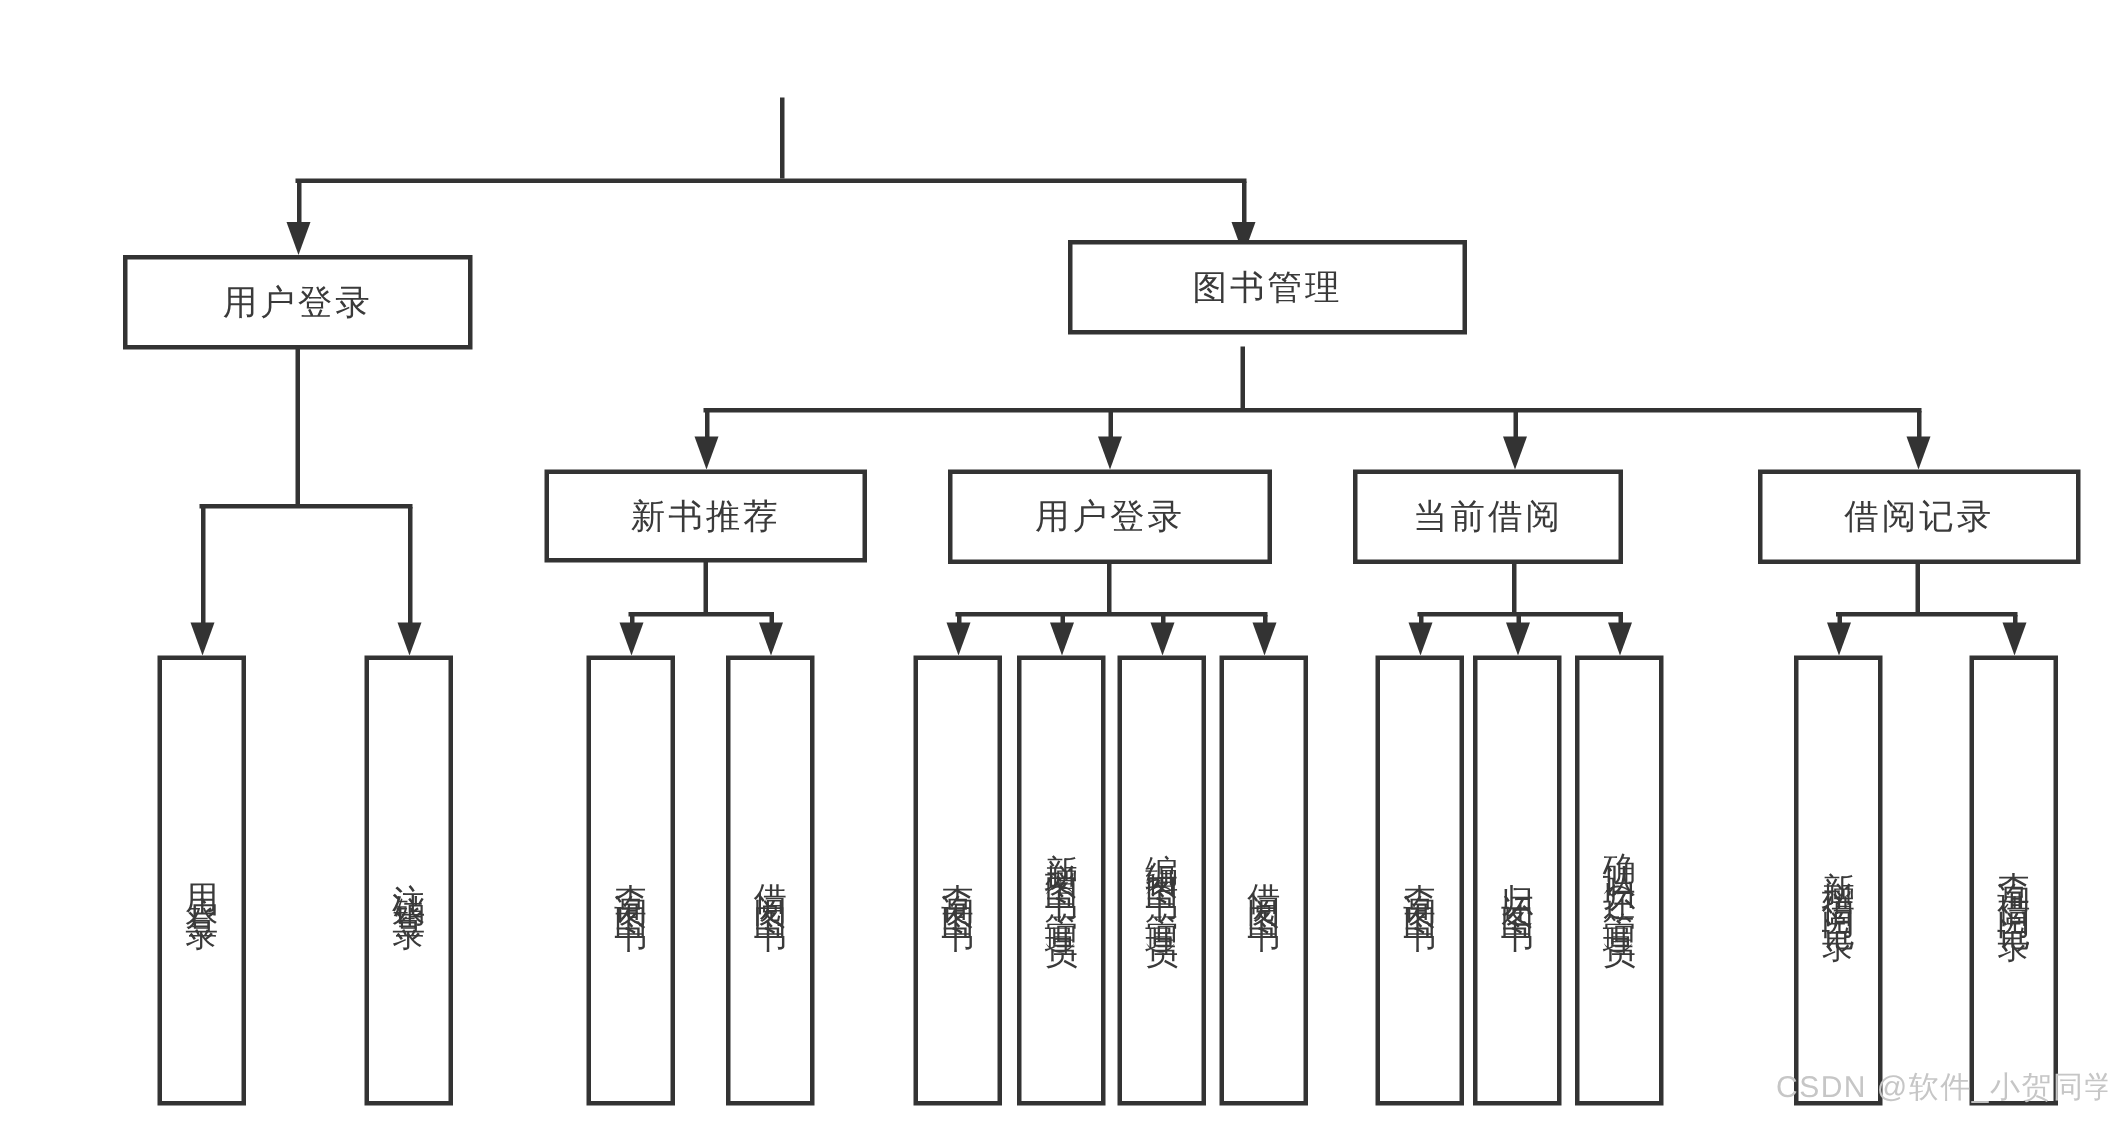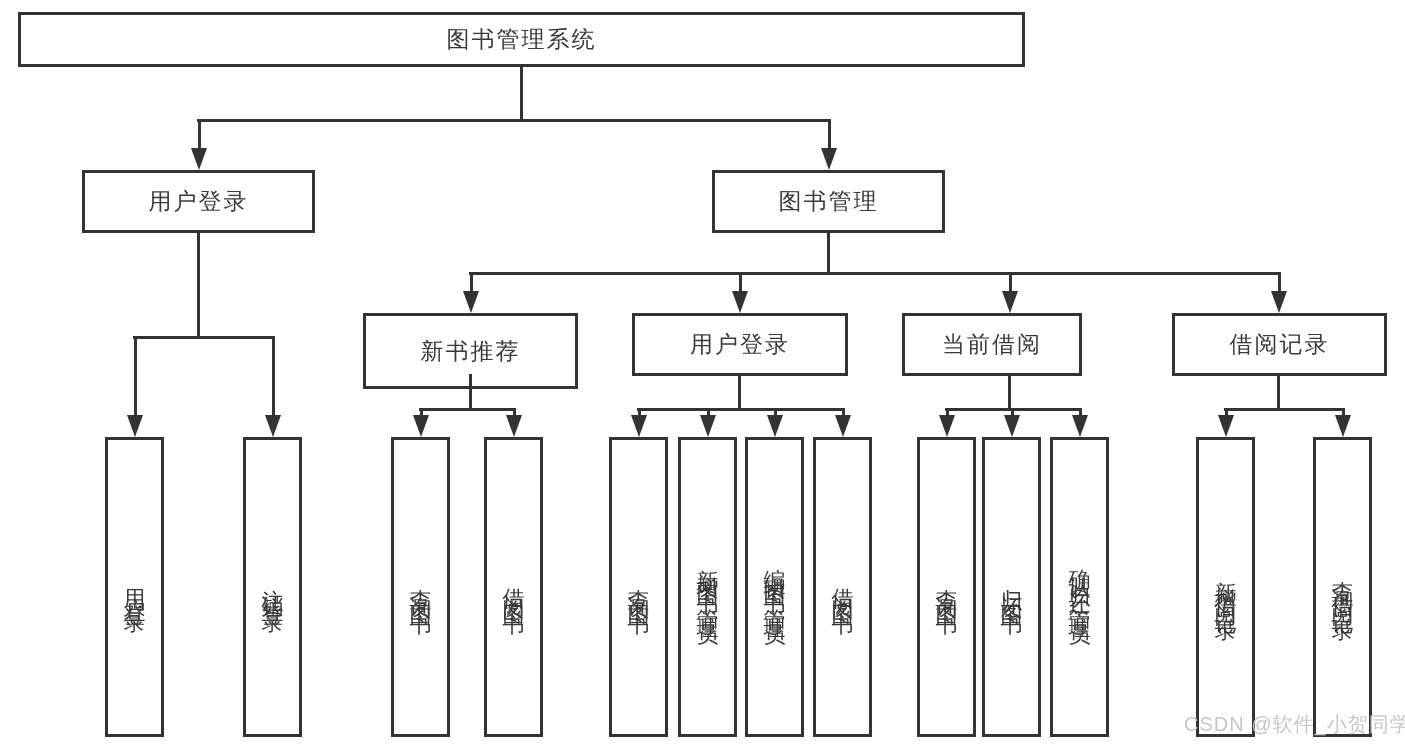--- a/index.html
+++ b/index.html
@@ -41,43 +41,42 @@
   .watermark{
     position:absolute;left:1184px;top:711px;z-index:5;
     font-size:20px;color:var(--watermark);white-space:nowrap;letter-spacing:1px;
   }
 </style>
 </head>
 <body>
 
 <div class="canvas">
 
-  <div class="node h" style="left:18px;top:12px;width:1007px;height:55px">图书管理系统</div>
 
   <div class="vline" style="left:520px;top:65px;width:3px;height:54px"></div>
   <div class="hline" style="left:197px;top:119px;width:634px;height:3px"></div>
   <div class="arrow" style="left:191px;top:121px;height:49px"></div>
   <div class="arrow" style="left:821px;top:121px;height:49px"></div>
 
   <div class="node h" style="left:82px;top:170px;width:233px;height:63px">用户登录</div>
-  <div class="node h" style="left:712px;top:170px;width:233px;height:63px">图书管理</div>
+  <div class="node h" style="left:712px;top:160px;width:266px;height:63px">图书管理</div>
 
   <div class="vline" style="left:197px;top:231px;width:3px;height:107px"></div>
   <div class="hline" style="left:133px;top:336px;width:142px;height:3px"></div>
   <div class="arrow" style="left:127px;top:338px;height:99px"></div>
   <div class="arrow" style="left:265px;top:338px;height:99px"></div>
 
   <div class="vline" style="left:827px;top:231px;width:3px;height:43px"></div>
   <div class="hline" style="left:469px;top:272px;width:812px;height:3px"></div>
   <div class="arrow" style="left:463px;top:274px;height:39px"></div>
   <div class="arrow" style="left:732px;top:274px;height:39px"></div>
   <div class="arrow" style="left:1002px;top:274px;height:39px"></div>
   <div class="arrow" style="left:1271px;top:274px;height:39px"></div>
 
-  <div class="node h" style="left:363px;top:313px;width:215px;height:76px">新书推荐</div>
+  <div class="node h" style="left:363px;top:313px;width:215px;height:62px">新书推荐</div>
   <div class="node h" style="left:632px;top:313px;width:216px;height:63px">用户登录</div>
   <div class="node h" style="left:902px;top:313px;width:180px;height:63px">当前借阅</div>
   <div class="node h" style="left:1172px;top:313px;width:215px;height:63px">借阅记录</div>
 
   <div class="vline" style="left:469px;top:374px;width:3px;height:36px"></div>
   <div class="hline" style="left:419px;top:408px;width:97px;height:3px"></div>
   <div class="arrow" style="left:413px;top:410px;height:27px"></div>
   <div class="arrow" style="left:506px;top:410px;height:27px"></div>
 
   <div class="vline" style="left:738px;top:374px;width:3px;height:36px"></div>

